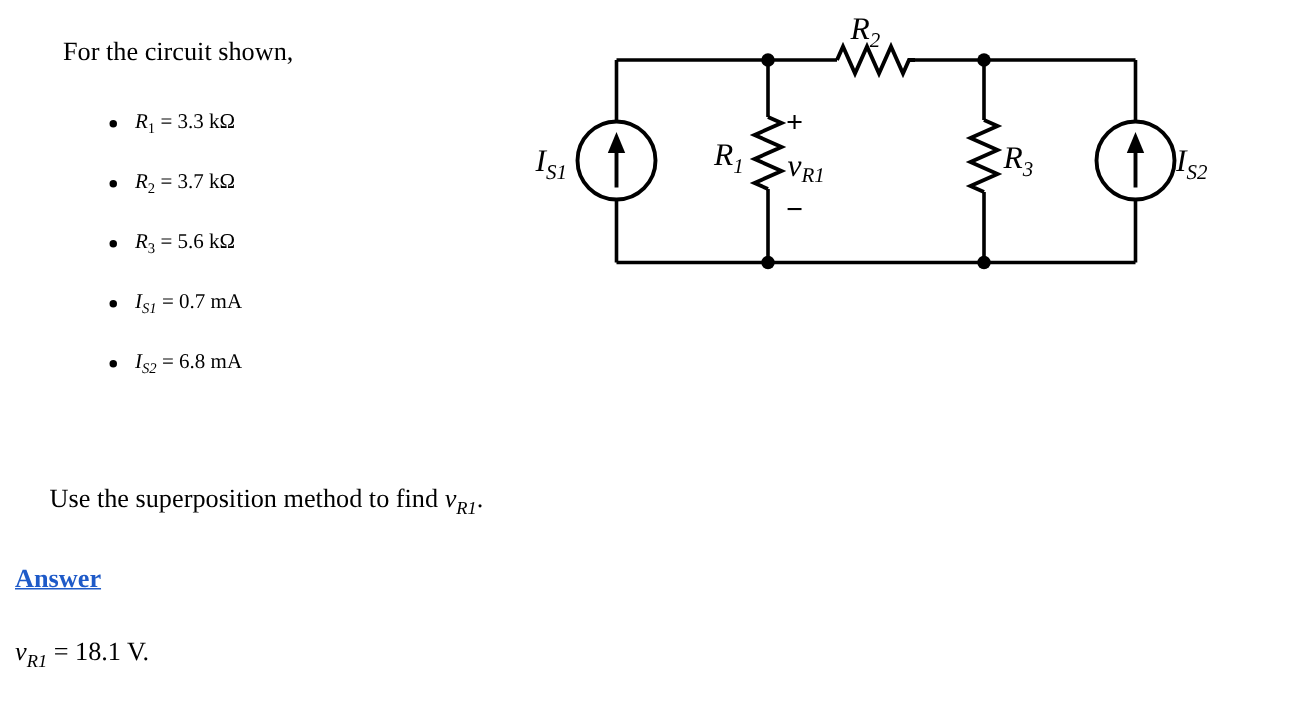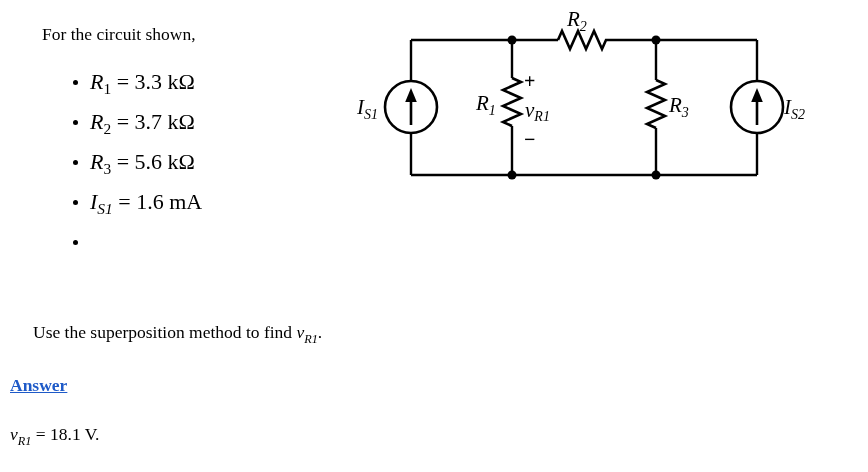--- a/index.html
+++ b/index.html
@@ -7,21 +7,21 @@
     width:868px;height:472px;background:#ffffff;
     font-family:"Liberation Serif", serif;color:#000;
     position:relative;overflow:hidden;
   }
   .page{position:relative;width:868px;height:364px;}
   .abs{position:absolute;}
 
   
   #intro{left:42px;top:24px;font-size:17.5px;}
   #spec-list{left:73px;top:62px;list-style:none;margin:0;padding:0;}
-  #spec-list li{height:40px;display:flex;align-items:center;font-size:22px;}
+  #spec-list li{height:40px;display:flex;align-items:center;font-size:14px;}
   .dot{width:5px;height:5px;background:#000;border-radius:50%;margin-right:12px;flex:0 0 auto;}
   sub{font-size:0.70em;line-height:0;}
   .itsub{font-style:italic;}
 
   #question{left:10px;top:322px;font-size:17.5px;margin-left:23px;}
   #answer-link{left:10px;top:375px;font-size:17.5px;font-weight:bold;display:inline-block;}
   #answer-value{left:10px;top:424px;font-size:17.5px;}
 
   
   #circuit{left:340px;top:0;width:528px;height:210px;}
@@ -47,24 +47,25 @@
     <li>
       <span class="dot"></span>
       <span><i>R</i><sub>2</sub><span> = 3.7 kΩ</span></span>
     </li>
     <li>
       <span class="dot"></span>
       <span><i>R</i><sub>3</sub><span> = 5.6 kΩ</span></span>
     </li>
     <li>
       <span class="dot"></span>
-      <span><i>I</i><sub class="itsub">S1</sub><span> = 1.6 mA</span></span>
+      <span><i>I</i><sub class="itsub">S1</sub><span> = 0.7 mA</span></span>
     </li>
     <li>
       <span class="dot"></span>
+      <span><i>I</i><sub class="itsub">S2</sub><span> = 6.8 mA</span></span>
     </li>
   </ul>
 
   <div class="abs" id="question">
     <span>Use the superposition method to find </span><i>v</i><sub class="itsub">R1</sub><span>.</span>
   </div>
 
   <a class="abs" id="answer-link" href="#" style="color: rgb(30, 90, 200);">Answer</a>
 
   <div class="abs" id="answer-value">

